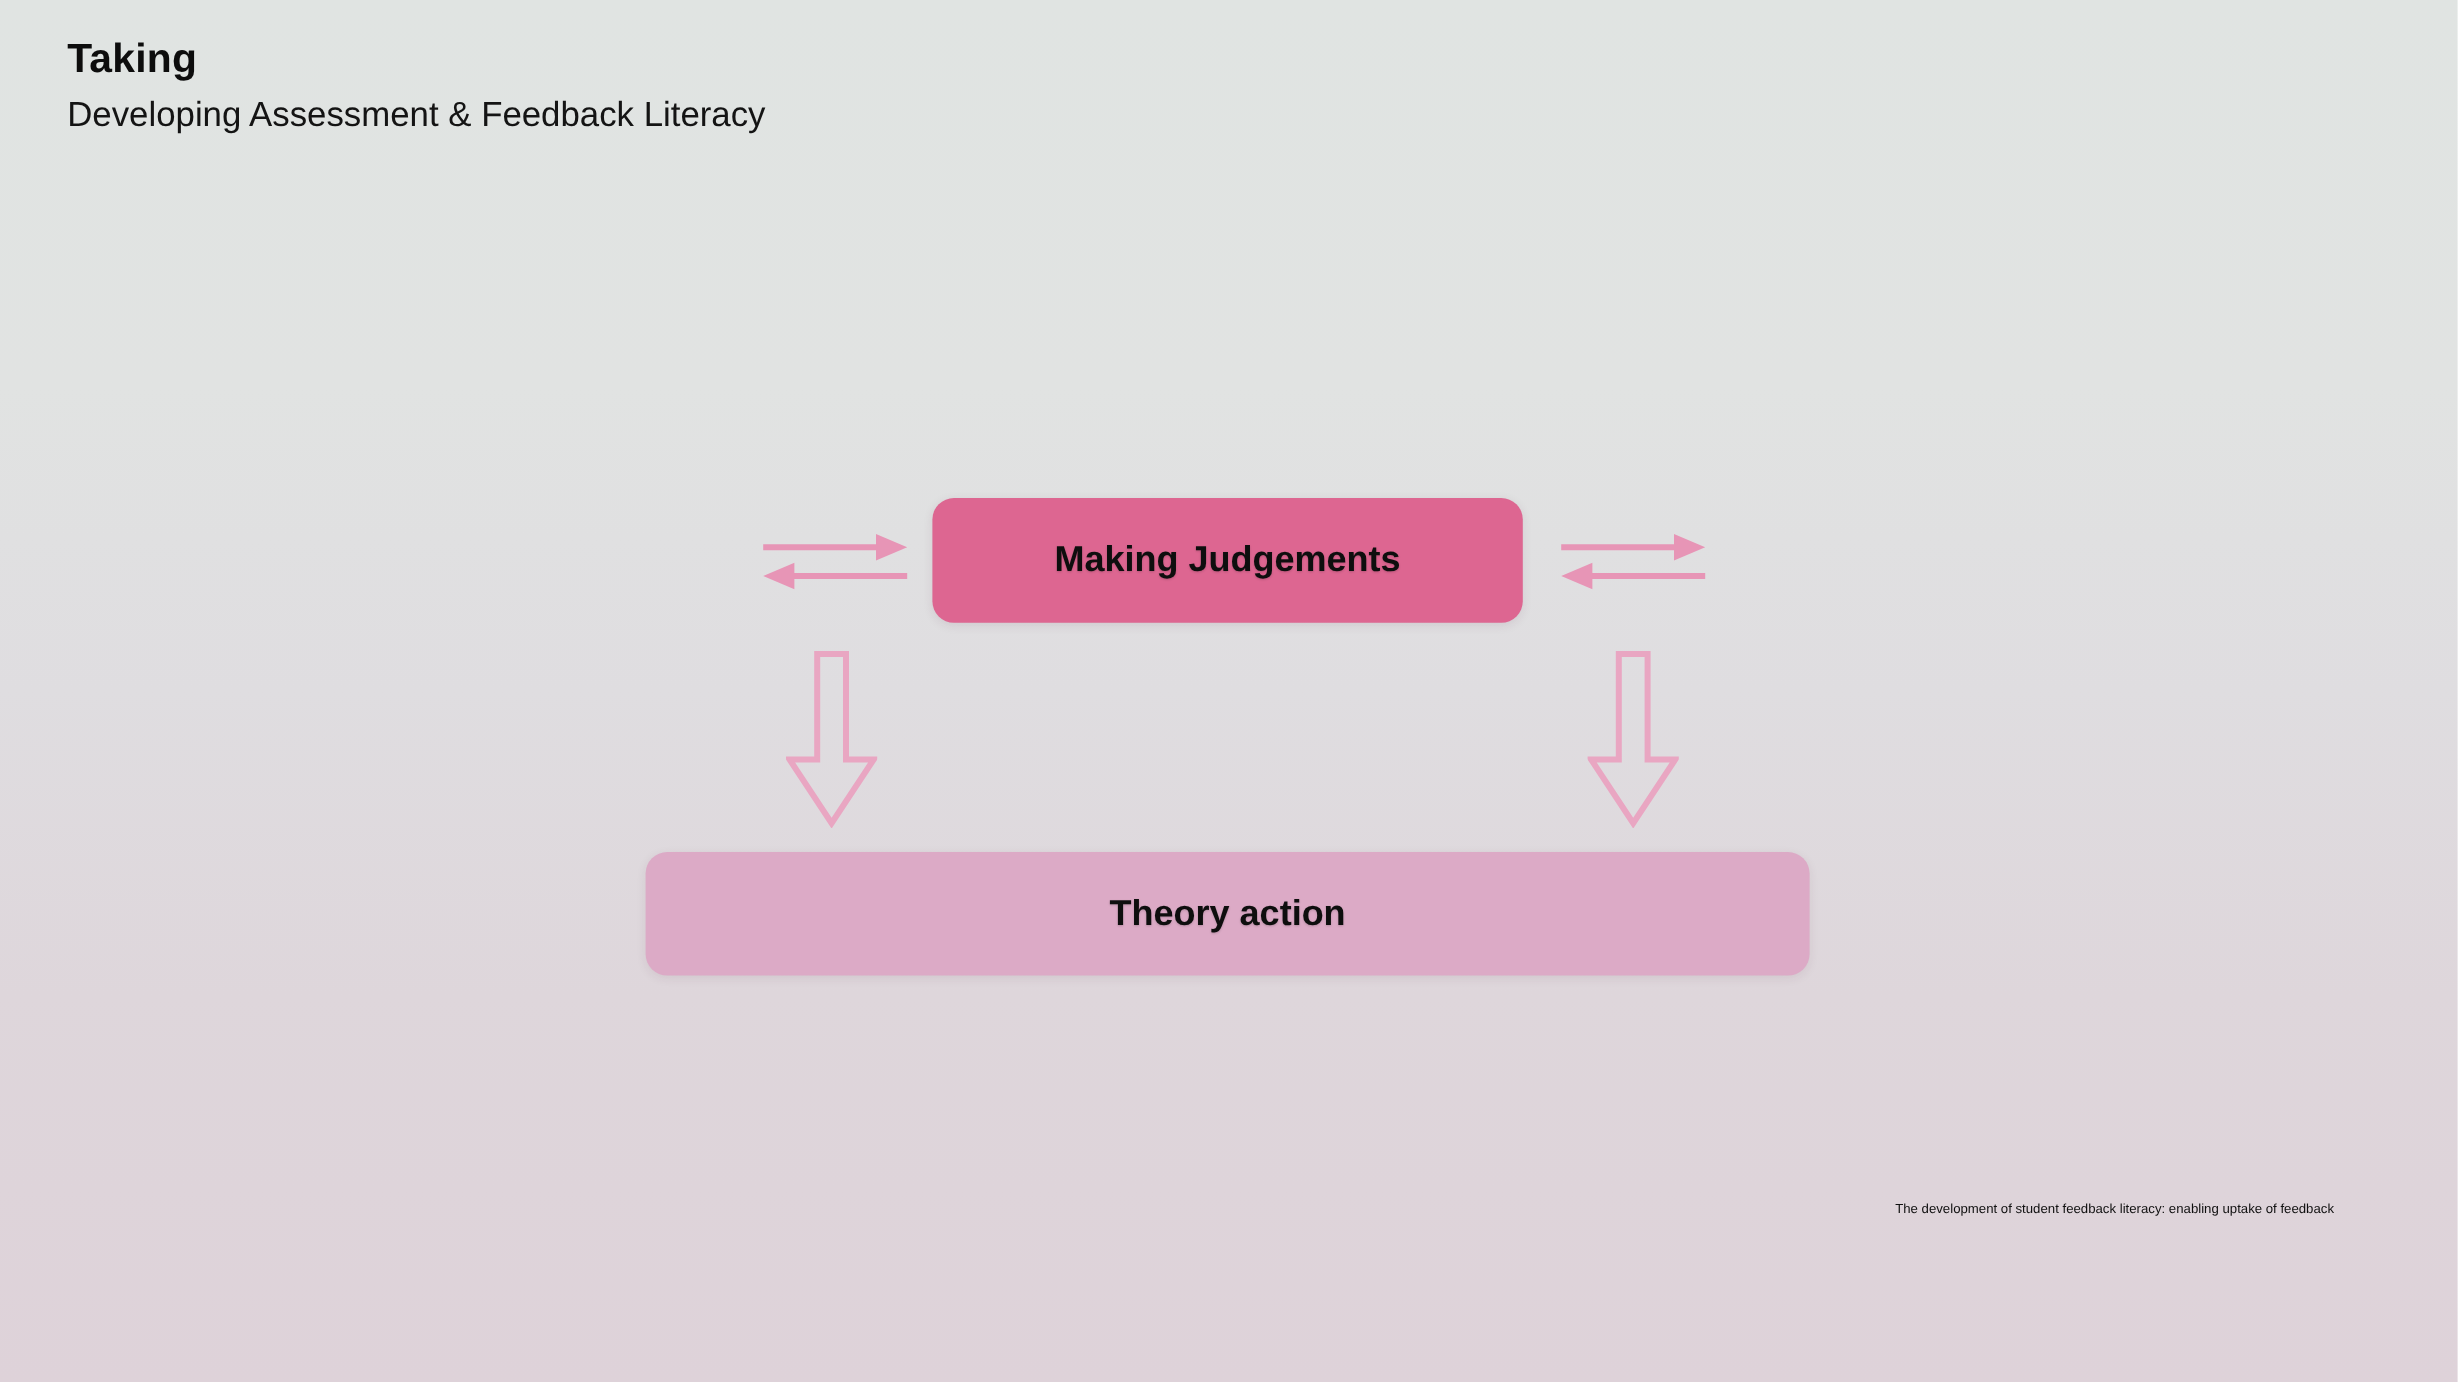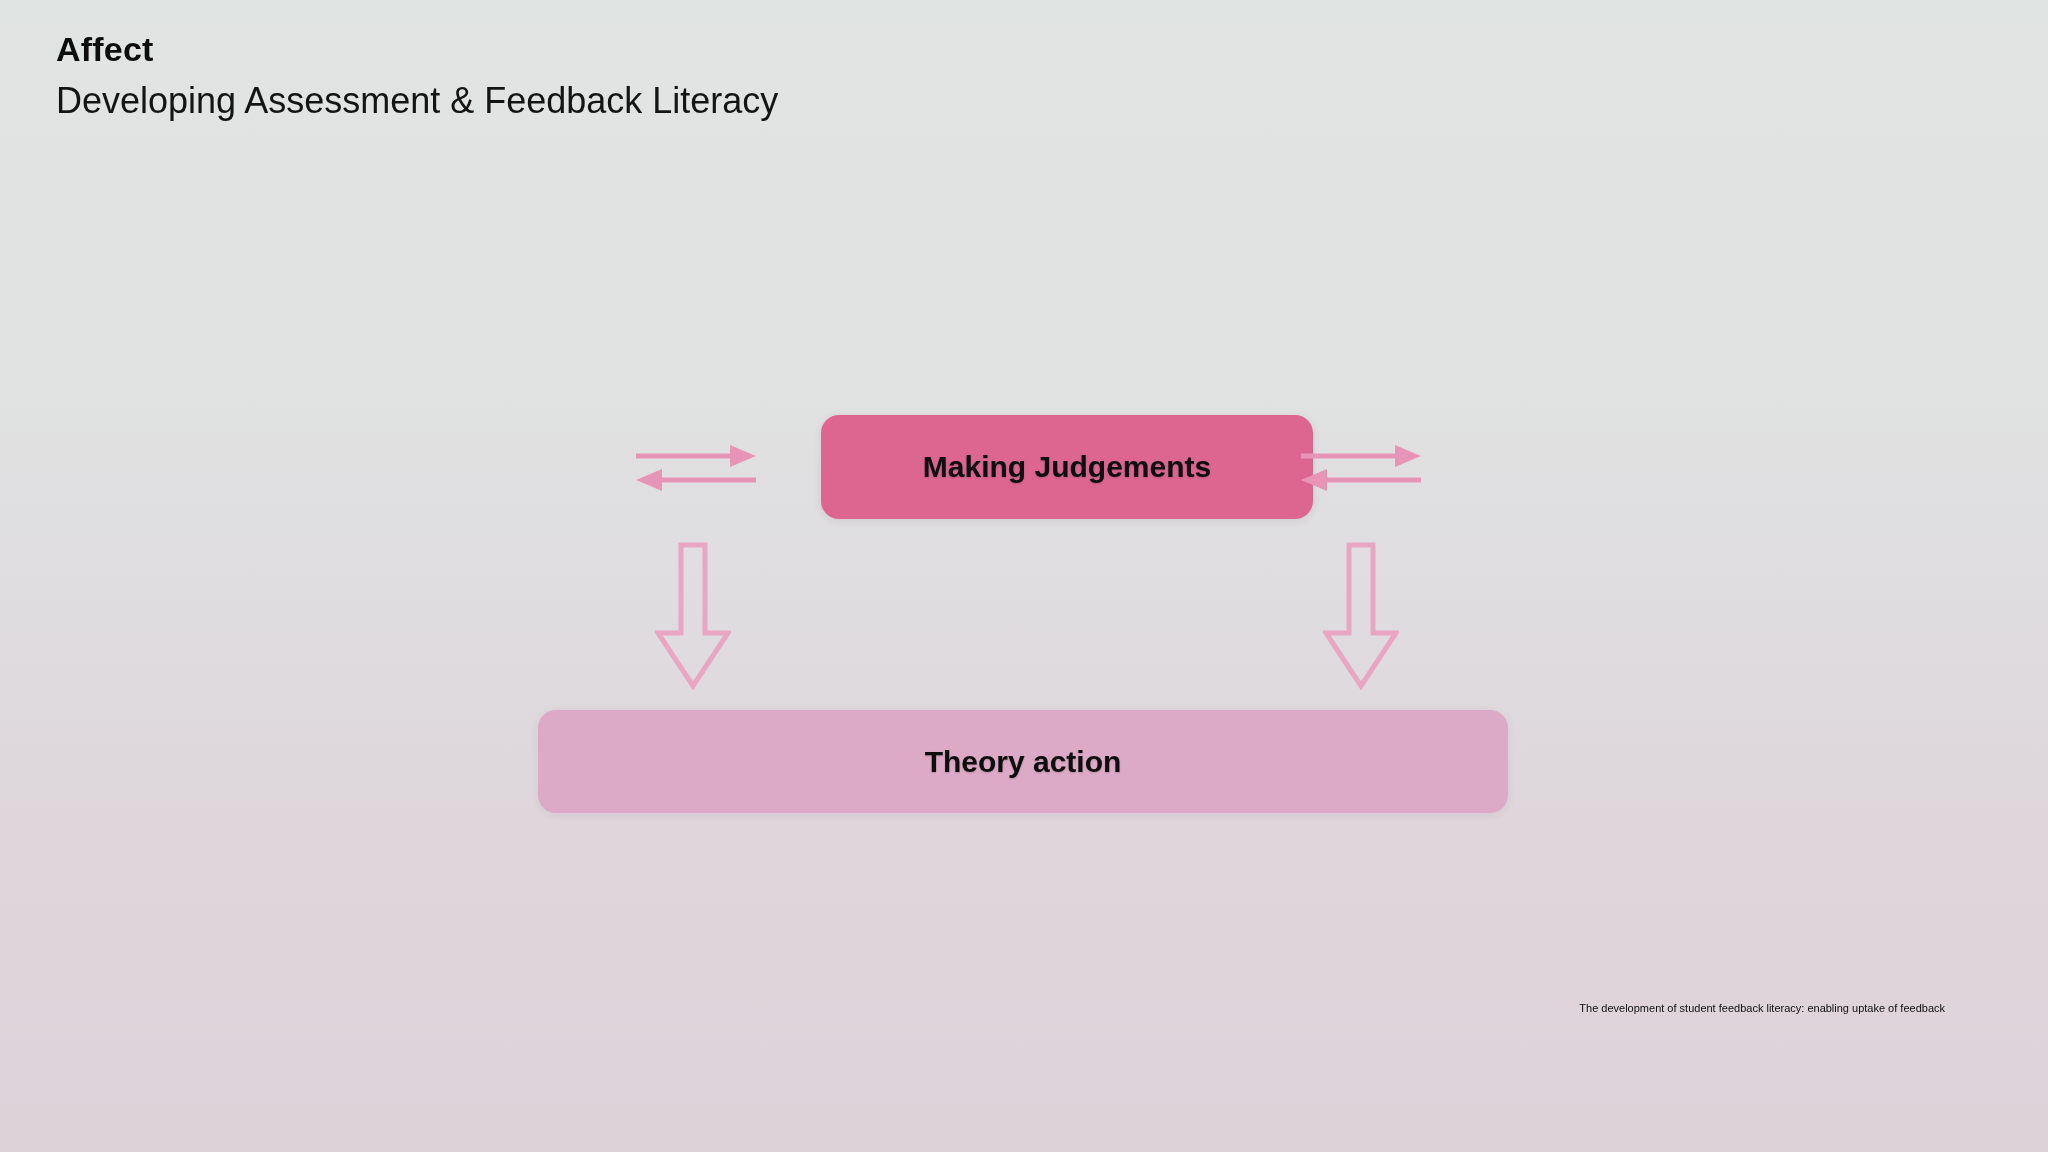--- a/index.html
+++ b/index.html
@@ -20,40 +20,40 @@
     position: absolute;
     left: 56px; top: 30px;
     font-size: 34px;
     font-weight: 700;
     letter-spacing: 0.2px;
     color: #0d0d0d;
   }
   .subtitle {
     position: absolute;
     left: 56px; top: 80px;
-    font-size: 36px;
+    font-size: 29px;
     font-weight: 400;
     color: #141414;
   }
   .node {
     position: absolute;
     top: 415px;
     height: 104px;
     border-radius: 18px;
     display: flex;
     align-items: center;
     justify-content: center;
     font-size: 30px;
     font-weight: 700;
     color: #0e0e0e;
     box-shadow: 0 2px 8px rgba(90, 40, 70, 0.10);
     text-shadow: 0 1px 2px rgba(0,0,0,0.18);
   }
   .node-1 { left: 116px;  width: 494px; background: #b05181; }
-  .node-2 { left: 821px;  width: 492px; background: #dd6691; }
+  .node-2 { left: 777px;  width: 492px; background: #dd6691; }
   .node-3 { left: 1453px; width: 491px; background: #e288aa; }
   .node-action {
     position: absolute;
     left: 538px; top: 710px;
     width: 970px; height: 103px;
     border-radius: 18px;
     background: #dcaac6;
     display: flex;
     align-items: center;
     justify-content: center;
@@ -93,21 +93,21 @@
     font-size: 11px;
     font-weight: 400;
     line-height: 1.2;
   }
 </style>
 </head>
 <body>
 
 <div class="slide">
 
-  <div class="kicker">Affect</div>
+  <div class="kicker">Taking</div>
   <div class="subtitle">Developing Assessment &amp; Feedback Literacy</div>
 
 
   <div class="node node-2" style="background-color: rgb(221, 102, 145);">Making Judgements</div>
 
 
   <svg class="dbl-arrow dbl-arrow-1" viewBox="0 0 124 48" aria-hidden="true">
     <line class="shaft" x1="2" y1="12" x2="98" y2="12"></line>
     <polygon class="head" points="96,1 122,12 96,23"></polygon>
     <line class="shaft" x1="26" y1="36" x2="122" y2="36"></line>

